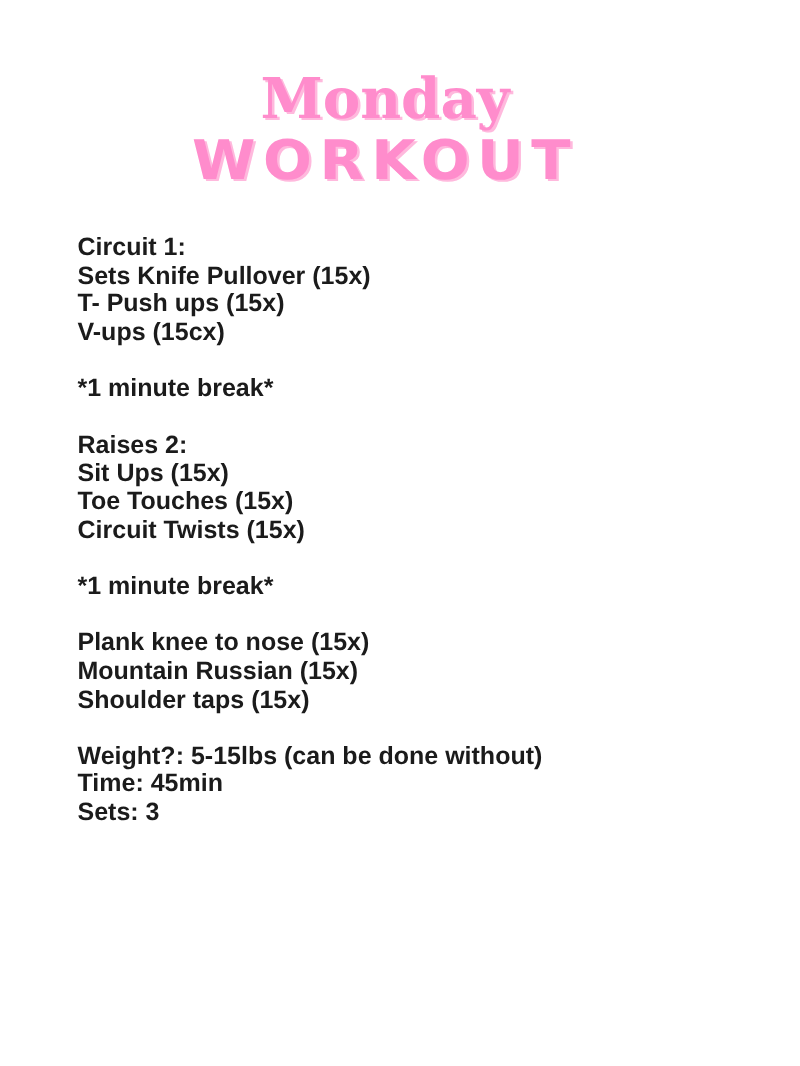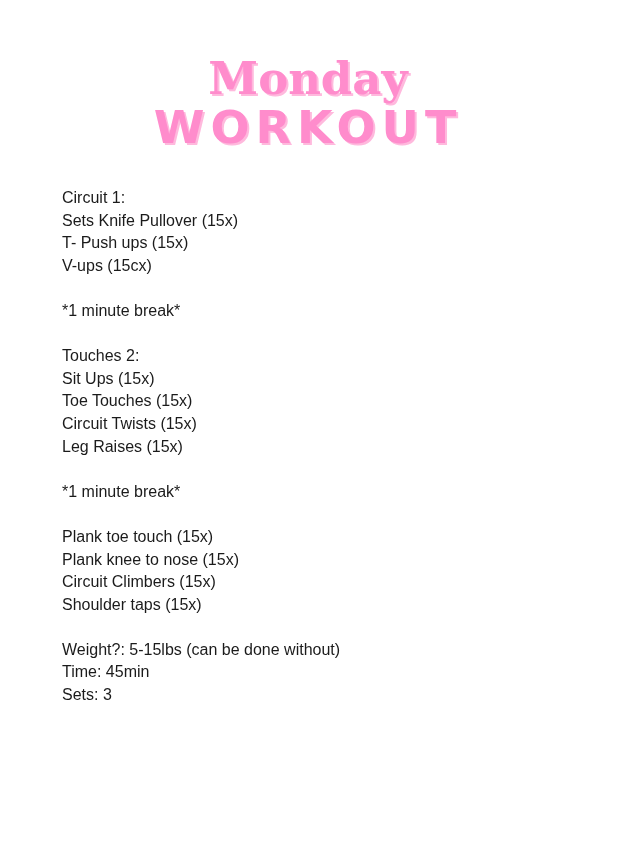--- a/index.html
+++ b/index.html
@@ -45,22 +45,22 @@
     text-shadow: 2px 2px 0 #ffb9dd;
     transform: scaleY(0.95);
   }
   .content {
     margin-top: 36px;
     padding-left: 62px;
     padding-right: 40px;
   }
   .line {
     font-family: "Liberation Sans", sans-serif;
-    font-weight: normal;
-    font-size: 16px;
+    font-weight: bold;
+    font-size: 20px;
     color: #1b1b1b;
     line-height: 22.6px;
     white-space: pre;
   }
   .line.blank {
     height: 22.6px;
   }
 </style>
 </head>
 <body>
@@ -73,31 +73,29 @@
   </div>
 
   <div class="content" id="body-lines">
       <div class="line">Circuit 1:</div>
       <div class="line">Sets Knife Pullover (15x)</div>
       <div class="line">T- Push ups (15x)</div>
       <div class="line">V-ups (15cx)</div>
       <div class="line blank"></div>
       <div class="line">*1 minute break*</div>
       <div class="line blank"></div>
-      <div class="line">Touches 2:</div>
+      <div class="line">Raises 2:</div>
       <div class="line">Sit Ups (15x)</div>
       <div class="line">Toe Touches (15x)</div>
       <div class="line">Circuit Twists (15x)</div>
-      <div class="line">Leg Raises (15x)</div>
       <div class="line blank"></div>
       <div class="line">*1 minute break*</div>
       <div class="line blank"></div>
-      <div class="line">Plank toe touch (15x)</div>
       <div class="line">Plank knee to nose (15x)</div>
-      <div class="line">Circuit Climbers (15x)</div>
+      <div class="line">Mountain Russian (15x)</div>
       <div class="line">Shoulder taps (15x)</div>
       <div class="line blank"></div>
       <div class="line">Weight?: 5-15lbs (can be done without)</div>
       <div class="line">Time: 45min</div>
       <div class="line">Sets: 3</div>
     </div>
 
 </div>
 
 </body></html>

